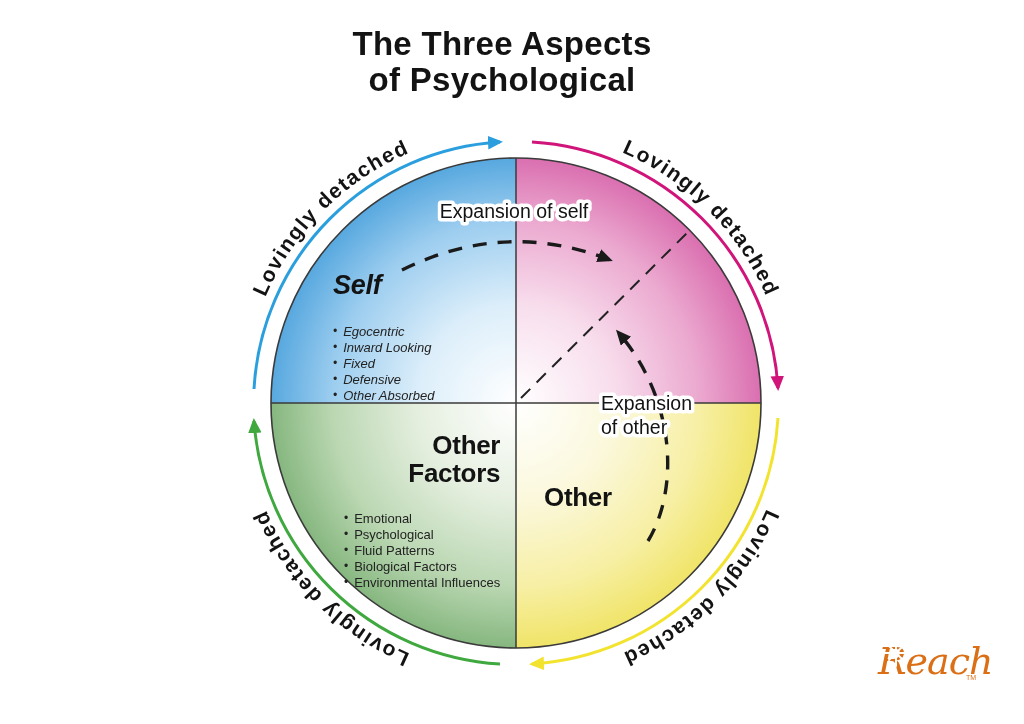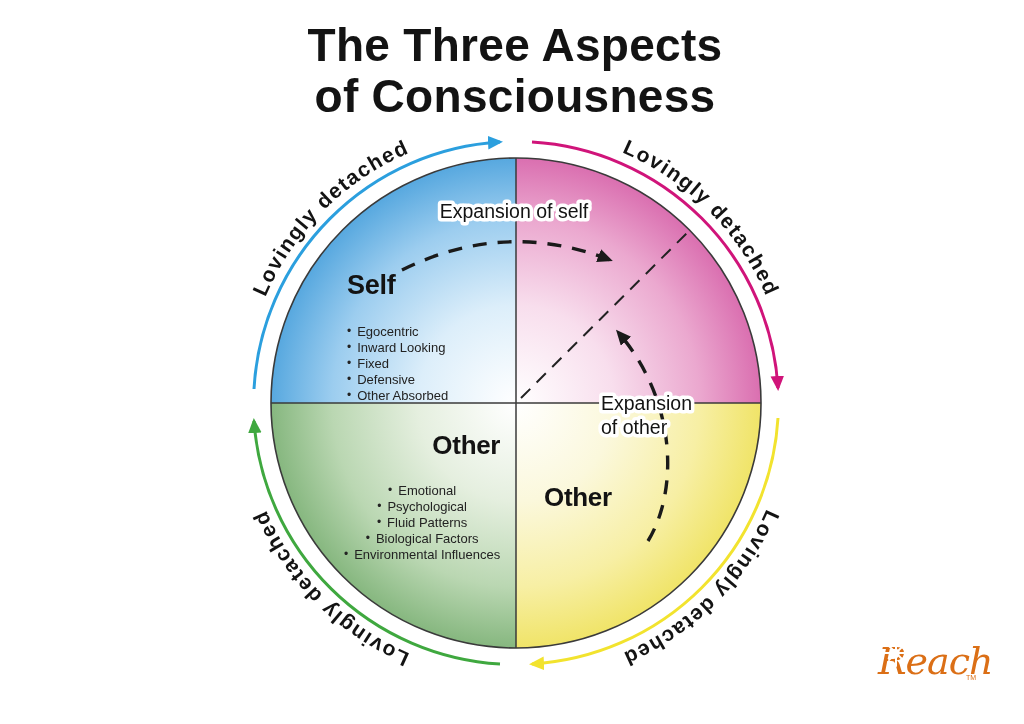--- a/index.html
+++ b/index.html
@@ -1,45 +1,45 @@
 <!DOCTYPE html>
 <html><head>
 <meta charset="utf-8">
 <style>
   html,body{margin:0;padding:0;}
   body{
     width:1024px;height:724px;position:relative;overflow:hidden;
     background:#ffffff;font-family:"Liberation Sans", sans-serif;
   }
   .title{
-    position:absolute;top:20px;left:0;width:1004px;text-align:center;
-    font-size:46px;font-weight:bold;color:#131313;line-height:1.1;letter-spacing:0.3px;margin-left:13px;
+    position:absolute;top:26px;left:0;width:1004px;text-align:center;
+    font-size:33px;font-weight:bold;color:#131313;line-height:1.1;letter-spacing:0.3px;
   }
   svg.diagram{position:absolute;left:0;top:0;}
   .quad-block{position:absolute;color:#131313;}
   .q-heading{font-weight:bold;font-size:27px;line-height:1.02;letter-spacing:-0.3px;color:#131313;}
   .q-heading.two-line{font-size:26px;line-height:1.08;text-align:right;}
   .bullets{margin-top:24px;font-size:13px;line-height:16px;color:#222222;}
-  .bullets.tight{line-height:15px;text-align:center;}
+  .bullets.tight{line-height:15px;}
   .bullet::before{content:"•";margin-right:6px;font-size:12px;position:relative;top:-1px;}
   .bullets.indented{margin-left:14px;}
   .arc-text{font-size:21px;font-weight:bold;letter-spacing:1.5px;fill:#131313;}
   .halo-label{
     font-size:19.5px;fill:#131313;stroke:#ffffff;stroke-width:7px;
     paint-order:stroke;stroke-linejoin:round;
   }
   .logo-text{font-family:"DejaVu Serif", serif;font-style:italic;font-size:38px;fill:#DB6F16;letter-spacing:-1px;}
   .logo-tm{font-family:"Liberation Sans", sans-serif;font-size:7px;fill:#DB6F16;font-style:normal;}
 </style>
 </head>
 <body>
 
 <div class="title">
   <div>The Three Aspects</div>
-  <div>of Consciousness</div>
+  <div>of Psychological</div>
 </div>
 
 <svg class="diagram" width="1024" height="724" viewBox="0 0 1024 724">
   <defs>
     <radialGradient id="gBlue" gradientUnits="userSpaceOnUse" cx="516" cy="403" r="245">
       <stop offset="0%" stop-color="#ffffff"></stop>
       <stop offset="40%" stop-color="#DCEEFA"></stop>
       <stop offset="75%" stop-color="#9CCDEF"></stop>
       <stop offset="100%" stop-color="#57A8DF"></stop>
     </radialGradient>
@@ -124,34 +124,35 @@
       <line x1="896" y1="640" x2="896" y2="666"></line>
       <line x1="884" y1="653" x2="908" y2="653"></line>
       <line x1="889" y1="646" x2="903" y2="660"></line>
       <line x1="903" y1="646" x2="889" y2="660"></line>
     </g>
     <circle cx="896" cy="653" r="2.6" fill="#ffffff"></circle>
     <text x="966" y="680" class="logo-tm">TM</text>
   </g>
 </svg>
 
-<div class="quad-block" style="left:347px; top:272px;">
+<div class="quad-block" style="left:333px; top:272px;font-style:italic;">
   <div class="q-heading">Self</div>
   <div class="bullets">
     <div class="bullet">Egocentric</div>
     <div class="bullet">Inward Looking</div>
     <div class="bullet">Fixed</div>
     <div class="bullet">Defensive</div>
     <div class="bullet">Other Absorbed</div>
   </div>
 </div>
 
 <div class="quad-block" style="left:330px; top:431px;">
   <div class="q-heading two-line">
     <div>Other</div>
+    <div>Factors</div>
   </div>
   <div class="bullets tight indented">
     <div class="bullet">Emotional</div>
     <div class="bullet">Psychological</div>
     <div class="bullet">Fluid Patterns</div>
     <div class="bullet">Biological Factors</div>
     <div class="bullet">Environmental Influences</div>
   </div>
 </div>
 

